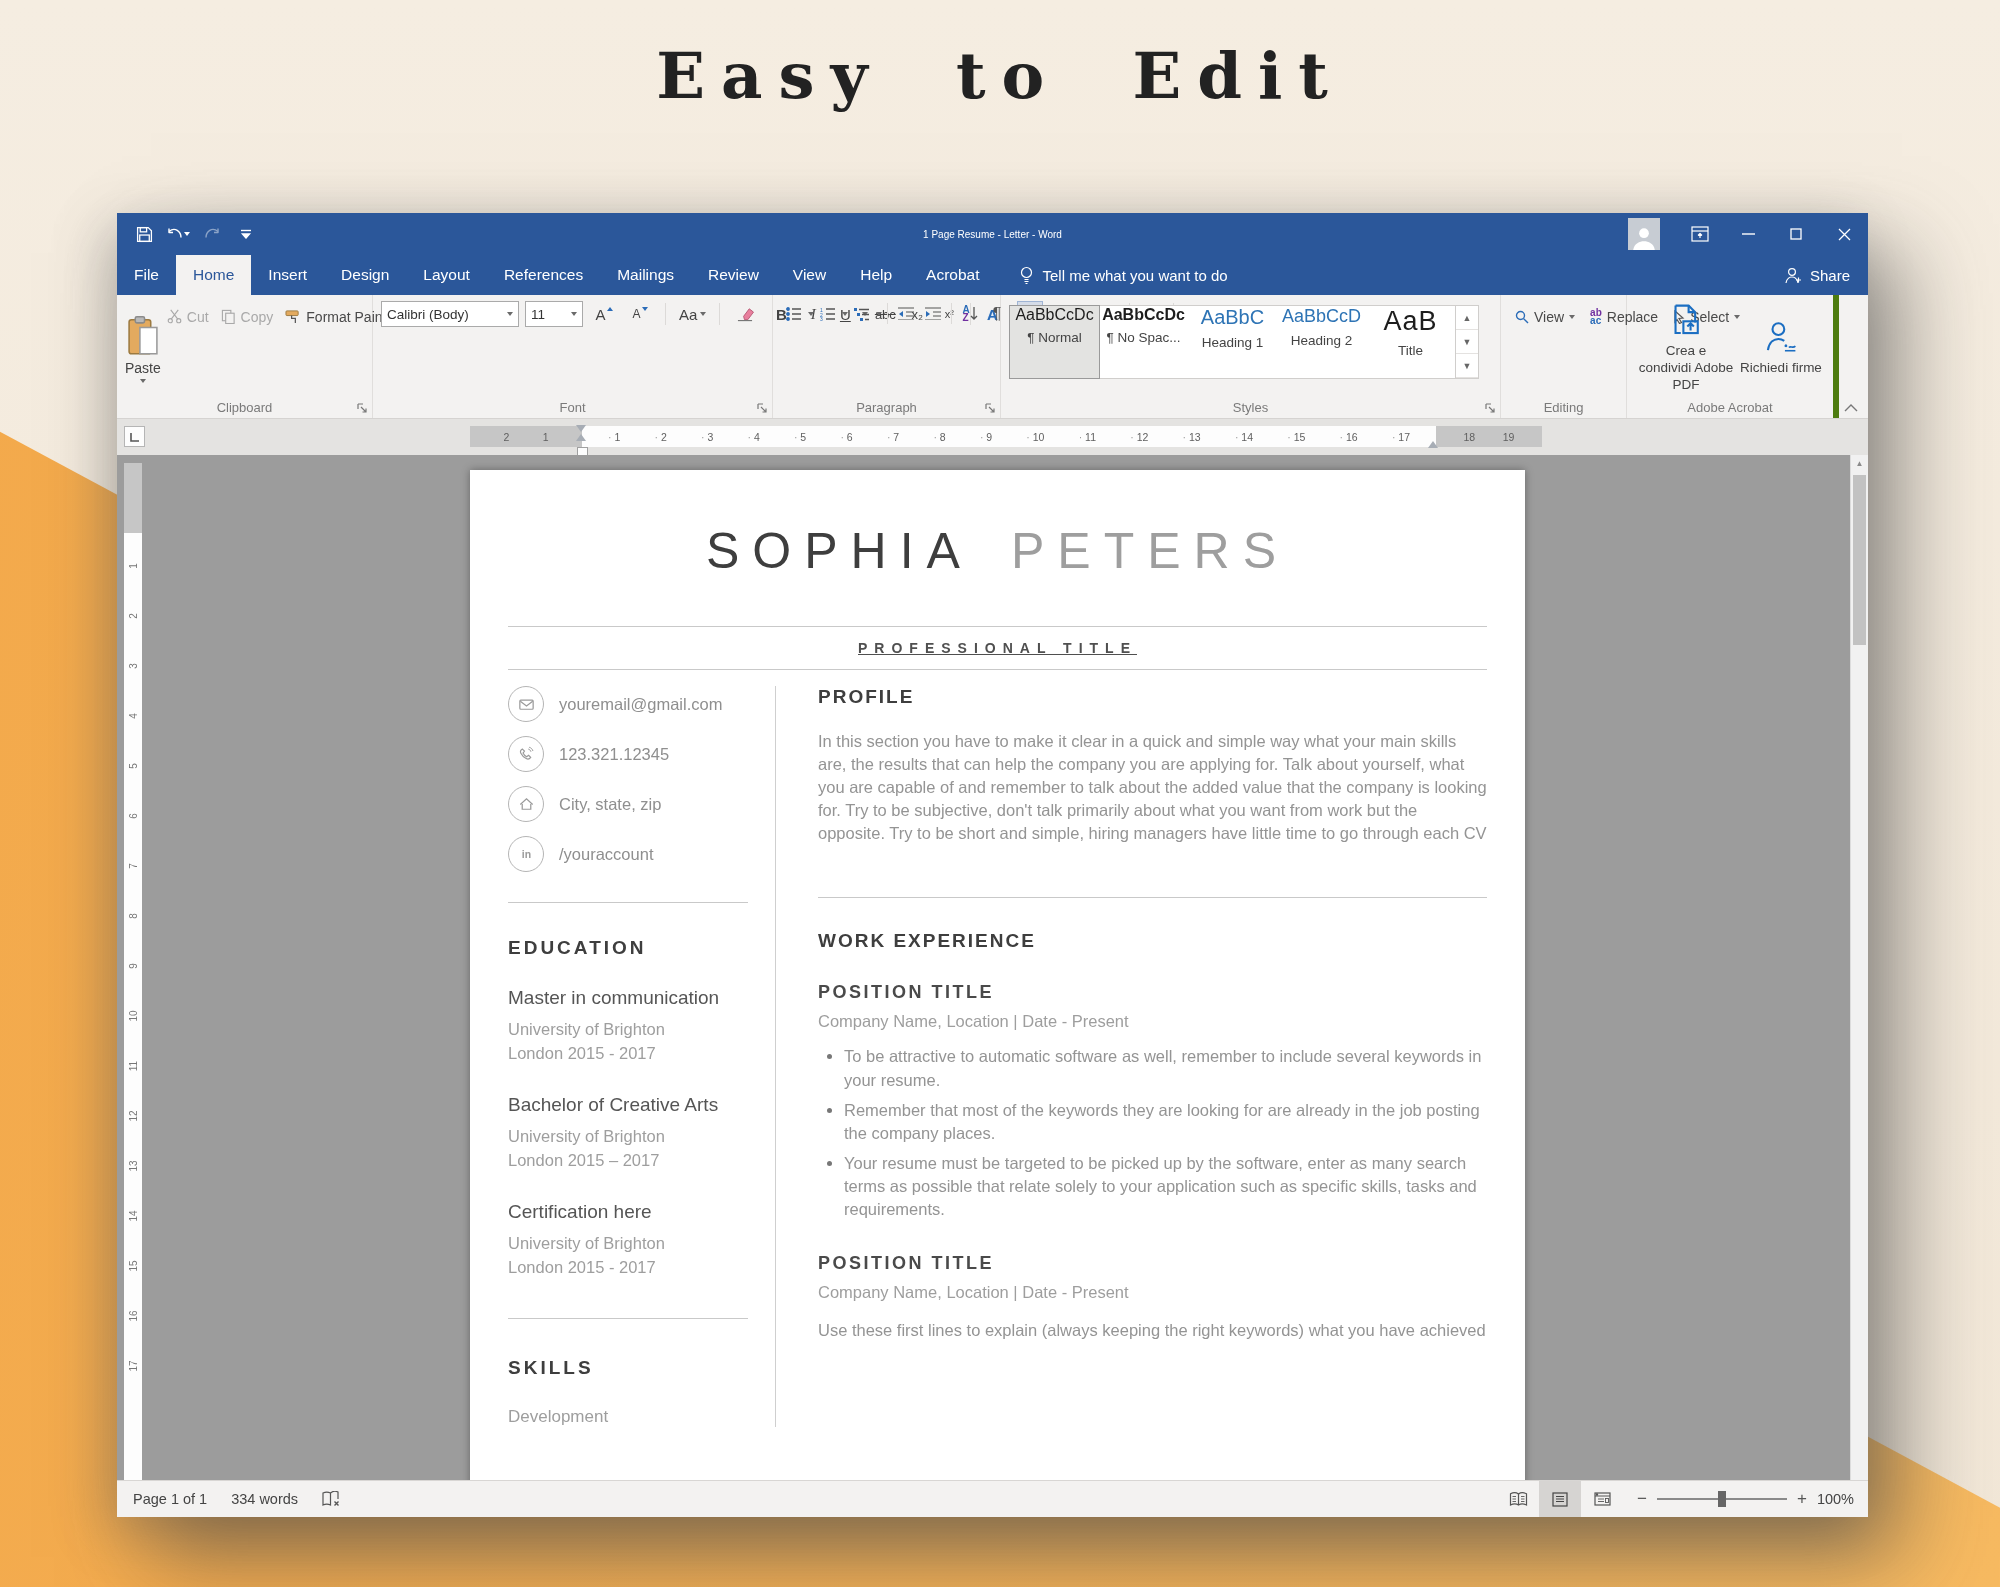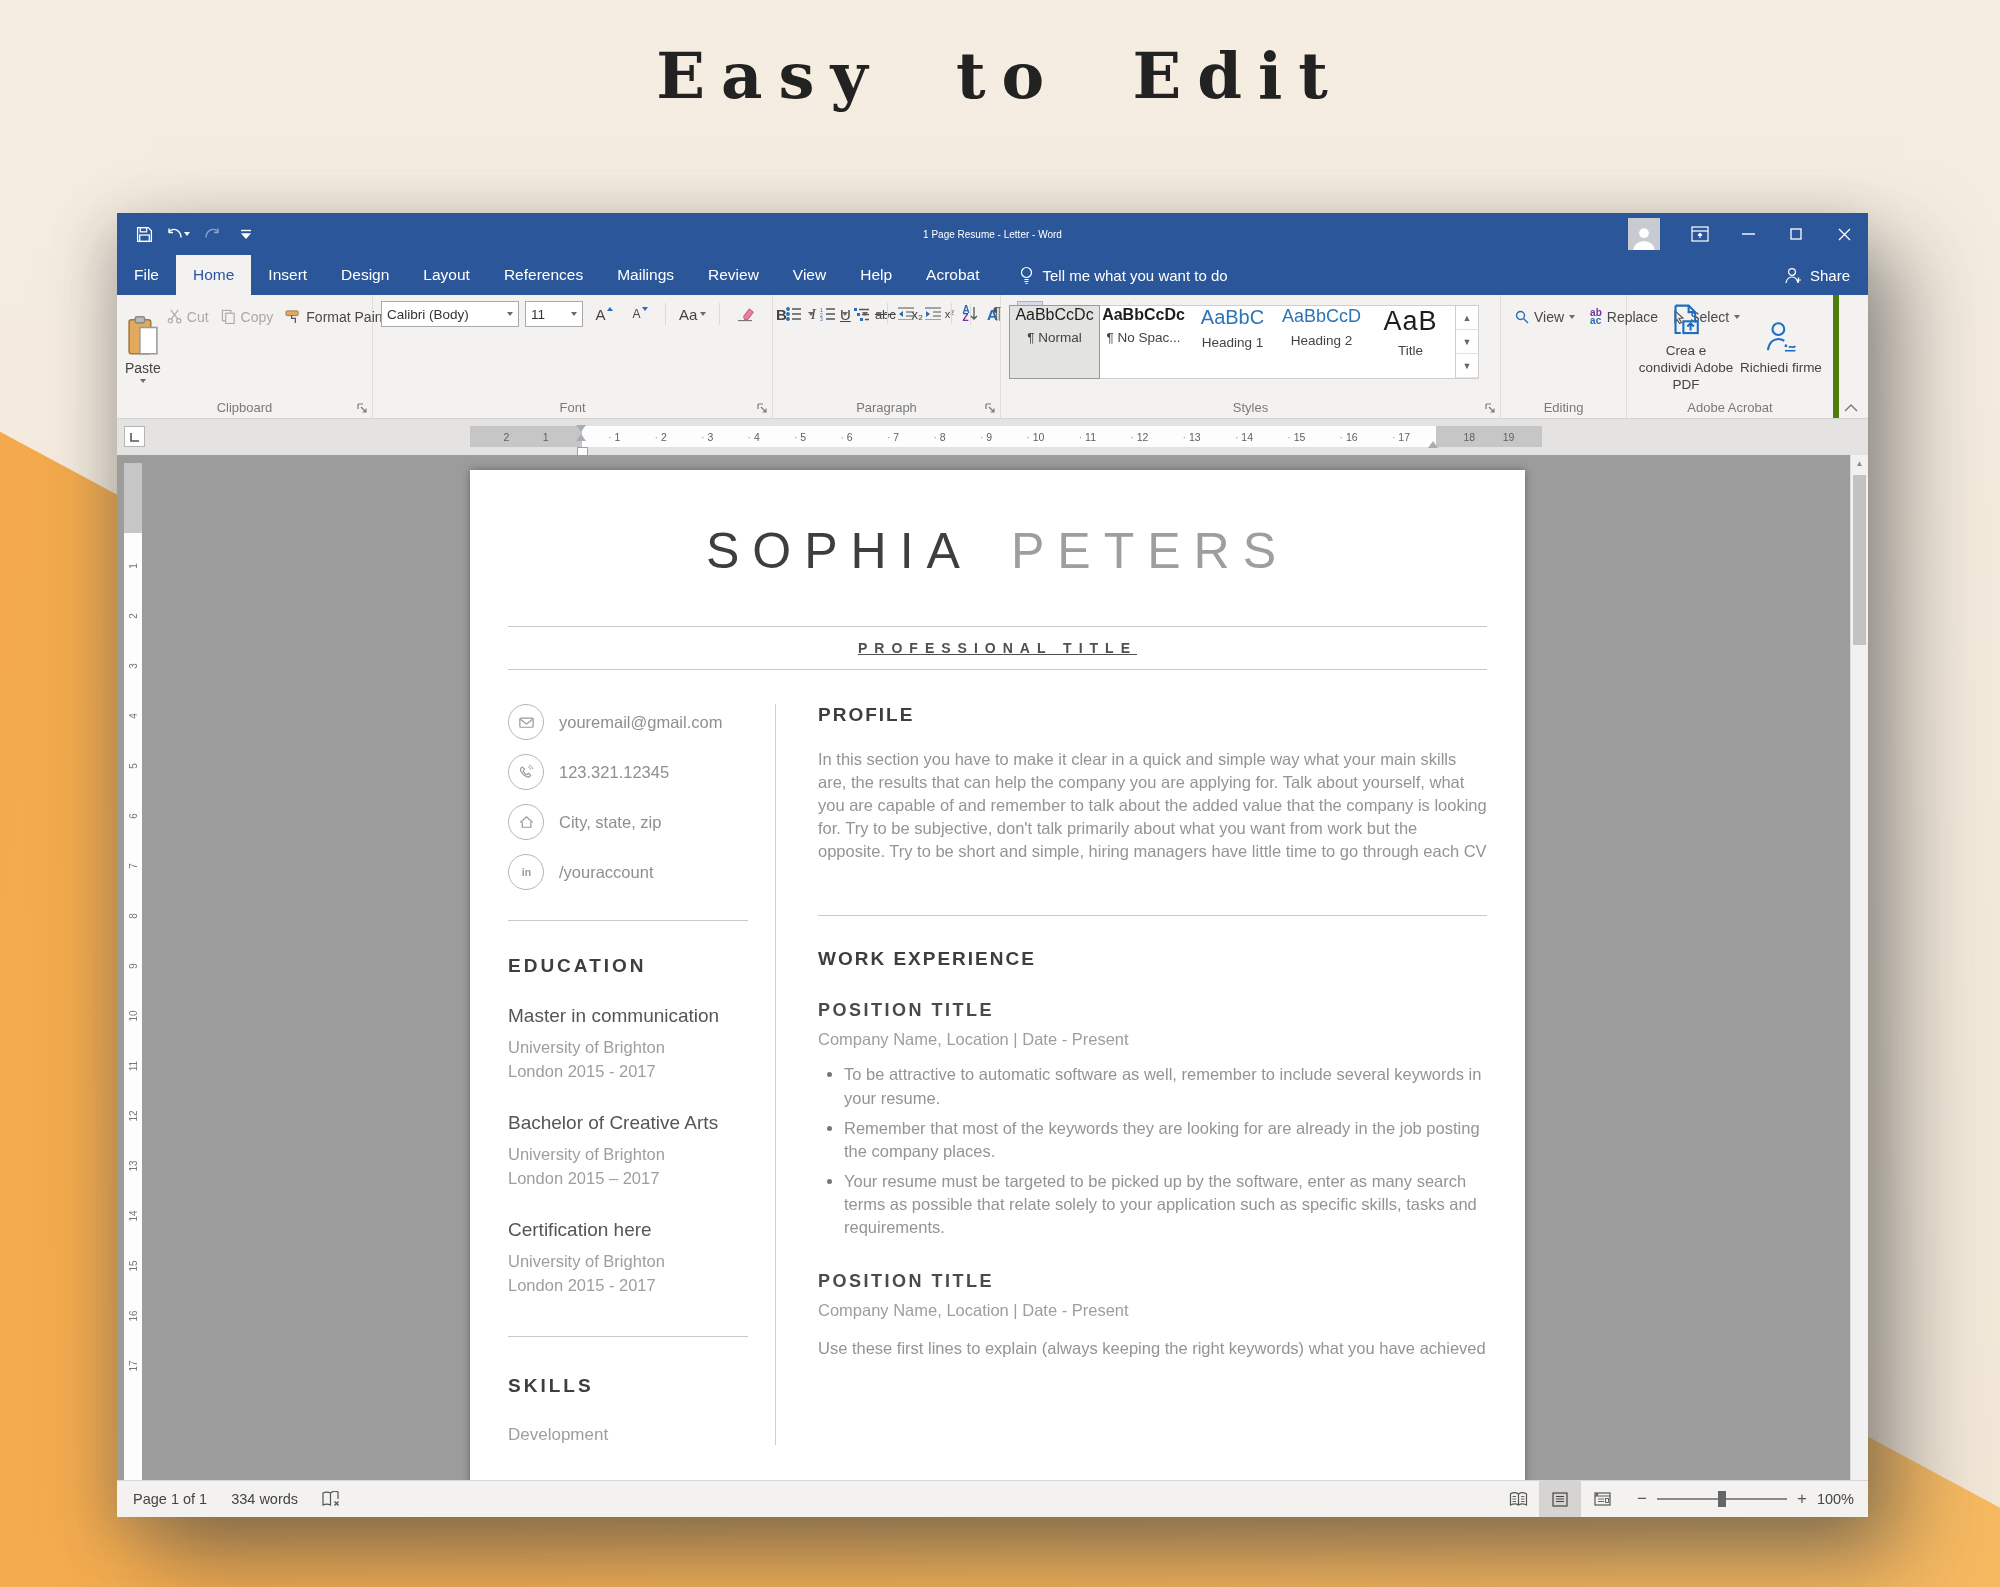--- a/index.html
+++ b/index.html
@@ -97,21 +97,21 @@
   .vrn{height:50px;display:flex;align-items:center;transform:rotate(-90deg);}
   .scrollbar{position:absolute;right:0;top:0;bottom:0;width:17px;background:#f1f1f1;border-left:1px solid #dcdcdc;}
   .sb-up{height:16px;display:flex;align-items:center;justify-content:center;color:#8a8a8a;font-size:8px;}
   .sb-thumb{position:absolute;left:2px;right:2px;top:20px;height:170px;background:#c2c2c2;}
   
   .page{position:absolute;left:353px;top:15px;width:1055px;height:1060px;background:#fff;box-shadow:0 0 8px rgba(0,0,0,.35);padding:42px 38px 0;box-sizing:border-box;}
   .doc-name{text-align:center;font-size:50px;letter-spacing:13px;color:#3e3e3e;margin-top:10px;white-space:nowrap;}
   .doc-name .last{color:#9e9e9e;}
   .pt-block{margin-top:46px;border-top:1px solid #c9c9c9;border-bottom:1px solid #c9c9c9;padding:13px 0;}
   .pt-text{text-align:center;font-size:14px;letter-spacing:7px;color:#4f4f4f;font-weight:bold;text-decoration:underline;}
-  .cols{display:flex;margin-top:34px;}
+  .cols{display:flex;margin-top:16px;}
   .col-left{width:240px;flex:0 0 auto;}
   .col-div{width:1px;background:#cfcfcf;margin-left:27px;flex:0 0 auto;}
   .col-right{margin-left:42px;flex:1;min-width:0;}
   
   .c-row{display:flex;align-items:center;margin-bottom:14px;}
   .c-ic{width:34px;height:34px;border:1.6px solid #b5b5b5;border-radius:50%;display:flex;align-items:center;justify-content:center;color:#9a9a9a;flex:0 0 auto;}
   .c-txt{margin-left:15px;font-size:16.5px;color:#8f8f8f;}
   .rule{border:0;border-top:1px solid #c9c9c9;margin:0;}
   .sec-h{font-size:19px;font-weight:bold;letter-spacing:3px;color:#3e3e3e;}
   .edu-degree{font-size:19px;color:#555;margin-top:28px;}

